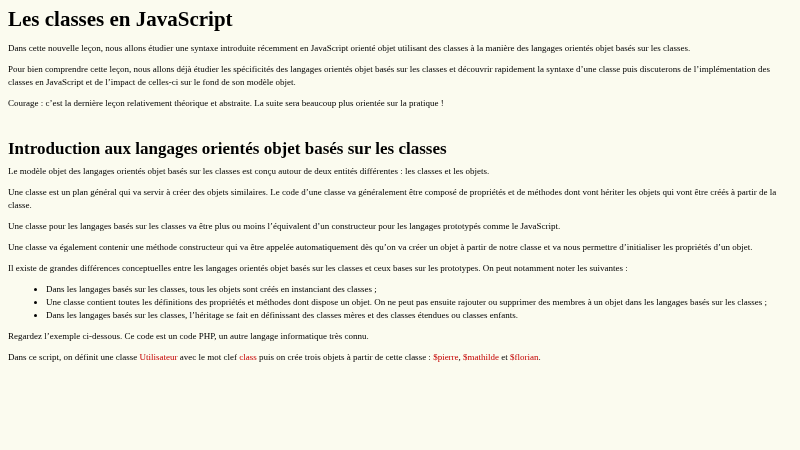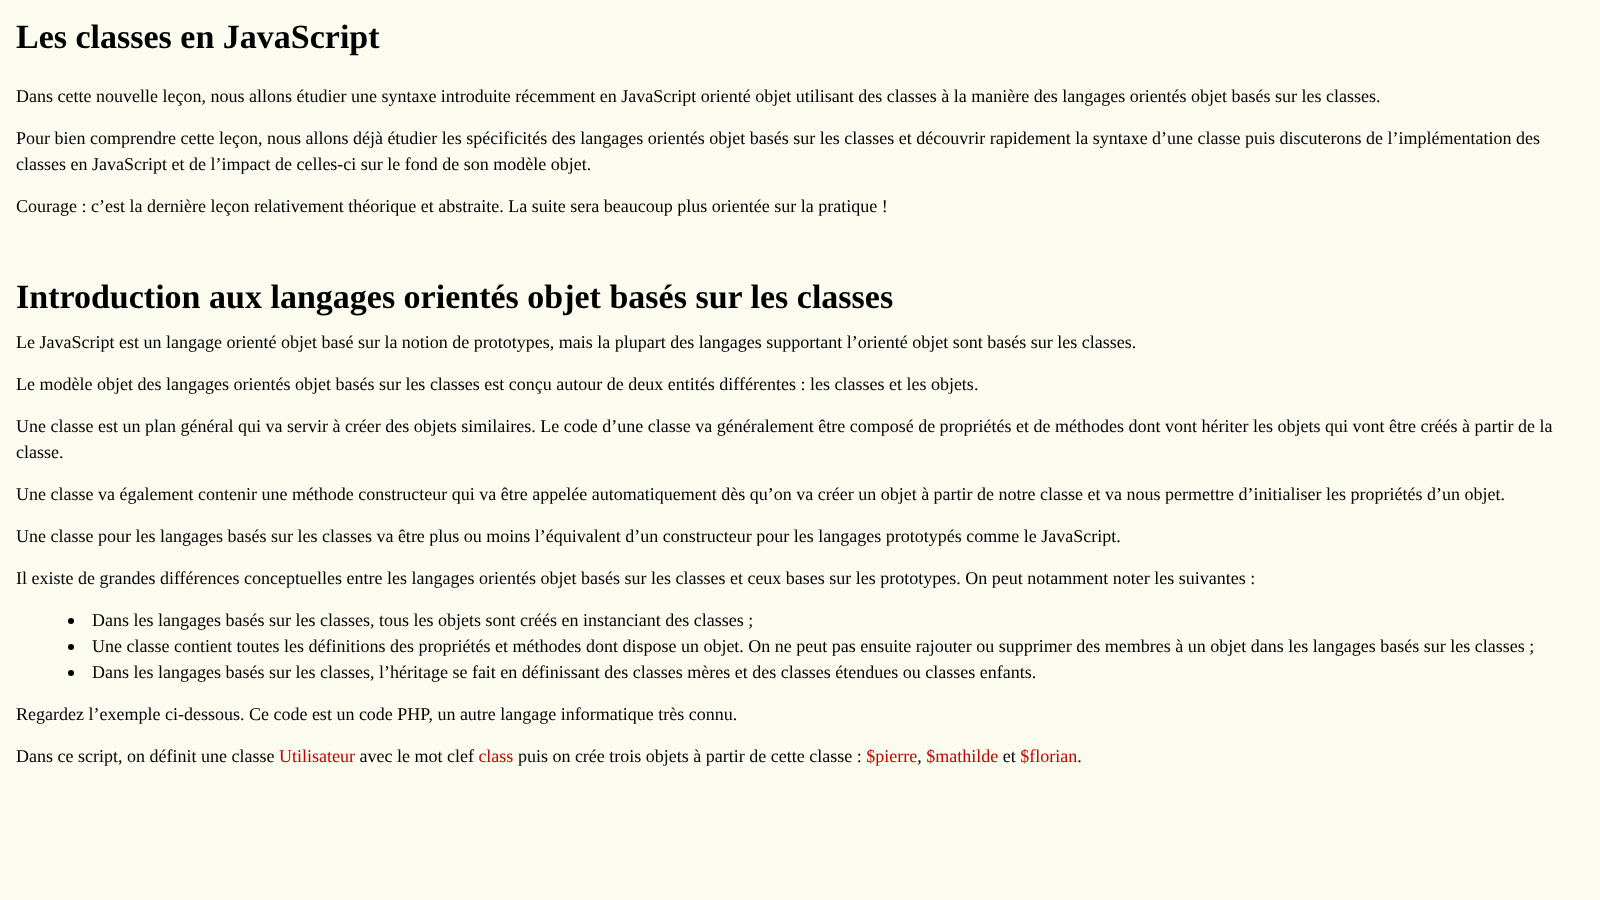--- a/index.html
+++ b/index.html
@@ -13,21 +13,21 @@
     background: var(--bg, #fbfbef);
     color: var(--fg, #000000);
     font-family: "Liberation Serif", "DejaVu Serif", serif;
     font-size: 9px;
     line-height: 13px;
   }
   .page {
     margin: 8px;
   }
   h1 {
-    font-size: 17px;
+    font-size: 21px;
     line-height: 22px;
     font-weight: bold;
     margin: 6px 0 12px 0;
   }
   h2 {
     font-size: 17px;
     line-height: 17px;
     font-weight: bold;
     margin: 30px 0 8px 0;
   }
@@ -53,25 +53,24 @@
 <div class="page">
 
   <h1>Les classes en JavaScript</h1>
 
   <p>Dans cette nouvelle leçon, nous allons étudier une syntaxe introduite récemment en JavaScript orienté objet utilisant des classes à la manière des langages orientés objet basés sur les classes.</p>
   <p>Pour bien comprendre cette leçon, nous allons déjà étudier les spécificités des langages orientés objet basés sur les classes et découvrir rapidement la syntaxe d’une classe puis discuterons de l’implémentation des classes en JavaScript et de l’impact de celles-ci sur le fond de son modèle objet.</p>
   <p>Courage : c’est la dernière leçon relativement théorique et abstraite. La suite sera beaucoup plus orientée sur la pratique !</p>
 
   <h2>Introduction aux langages orientés objet basés sur les classes</h2>
 
-  <p>Le JavaScript est un langage orienté objet basé sur la notion de prototypes, mais la plupart des langages supportant l’orienté objet sont basés sur les classes.</p>
   <p>Le modèle objet des langages orientés objet basés sur les classes est conçu autour de deux entités différentes : les classes et les objets.</p>
   <p>Une classe est un plan général qui va servir à créer des objets similaires. Le code d’une classe va généralement être composé de propriétés et de méthodes dont vont hériter les objets qui vont être créés à partir de la classe.</p>
+  <p>Une classe pour les langages basés sur les classes va être plus ou moins l’équivalent d’un constructeur pour les langages prototypés comme le JavaScript.</p>
   <p>Une classe va également contenir une méthode constructeur qui va être appelée automatiquement dès qu’on va créer un objet à partir de notre classe et va nous permettre d’initialiser les propriétés d’un objet.</p>
-  <p>Une classe pour les langages basés sur les classes va être plus ou moins l’équivalent d’un constructeur pour les langages prototypés comme le JavaScript.</p>
   <p>Il existe de grandes différences conceptuelles entre les langages orientés objet basés sur les classes et ceux bases sur les prototypes. On peut notamment noter les suivantes :</p>
 
   <ul>
     <li>Dans les langages basés sur les classes, tous les objets sont créés en instanciant des classes ;</li>
     <li>Une classe contient toutes les définitions des propriétés et méthodes dont dispose un objet. On ne peut pas ensuite rajouter ou supprimer des membres à un objet dans les langages basés sur les classes ;</li>
     <li>Dans les langages basés sur les classes, l’héritage se fait en définissant des classes mères et des classes étendues ou classes enfants.</li>
   </ul>
 
   <p>Regardez l’exemple ci-dessous. Ce code est un code PHP, un autre langage informatique très connu.</p>
 

